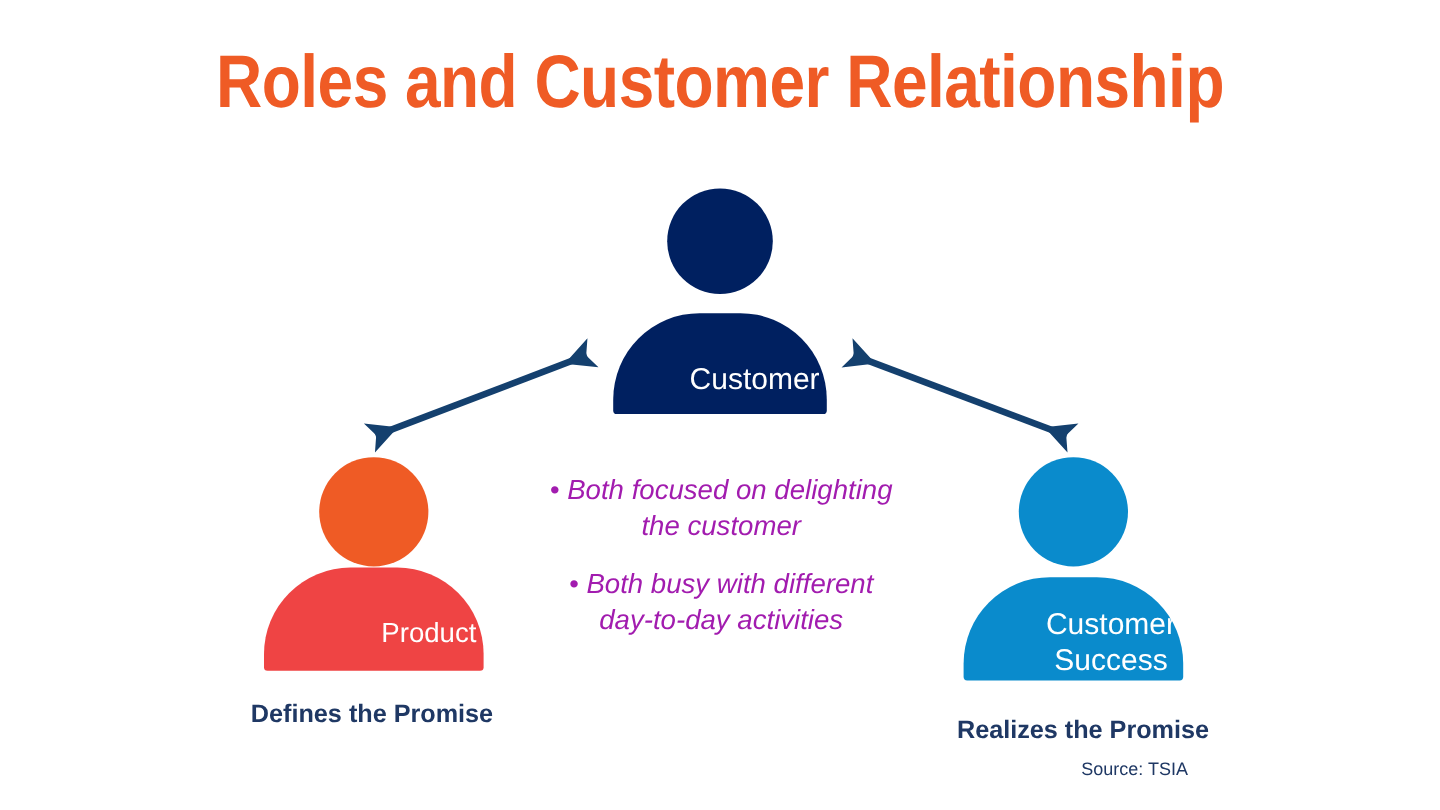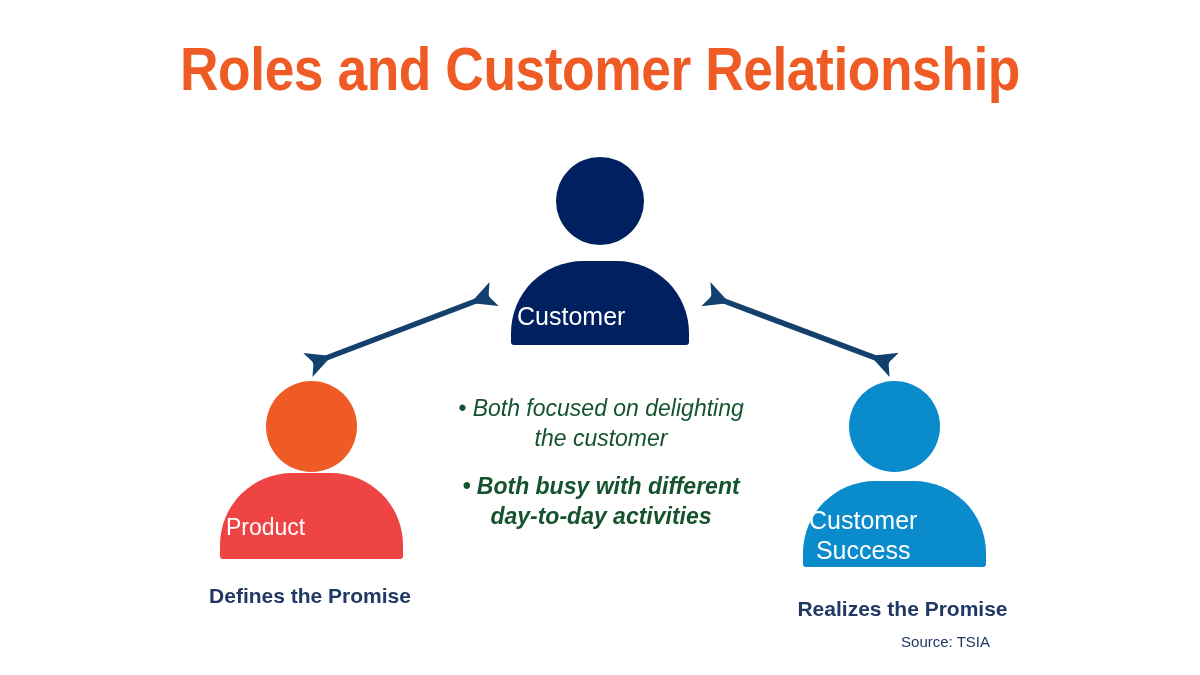--- a/index.html
+++ b/index.html
@@ -41,21 +41,21 @@
     position: absolute;
   }
   .person .head {
     position: absolute;
     border-radius: 50%;
   }
   .person .body {
     position: absolute;
     display: flex;
     align-items: center;
-    justify-content: flex-start;
+    justify-content: flex-end;
     color: #ffffff;
     text-align: center;
   }
   .person .body-label {
     display: block;
     padding: 0 6px;
   }
 
   
   #person-customer { left: 511px; top: 157px; width: 178px; height: 188px; }
@@ -123,29 +123,29 @@
   #caption-product { left: 190px; top: 583px; width: 240px; }
   #caption-success { left: 775px; top: 596px; width: 255px; }
 
   
   #center-notes {
     position: absolute;
     left: 455px;
     top: 393px;
     width: 292px;
     text-align: center;
-    color: #14532d;
+    color: #a21caf;
     font-style: italic;
     font-size: 23px;
     line-height: 30px;
   }
   #center-notes .note {
     margin: 0 0 18px 0;
   }
-  #center-notes .note:last-child { margin-bottom: 0; font-weight: bold; }
+  #center-notes .note:last-child { margin-bottom: 0; }
 
   
   #source-note {
     position: absolute;
     right: 58px;
     top: 632px;
     color: #1F3864;
     font-size: 15px;
     line-height: 20px;
     white-space: nowrap;

